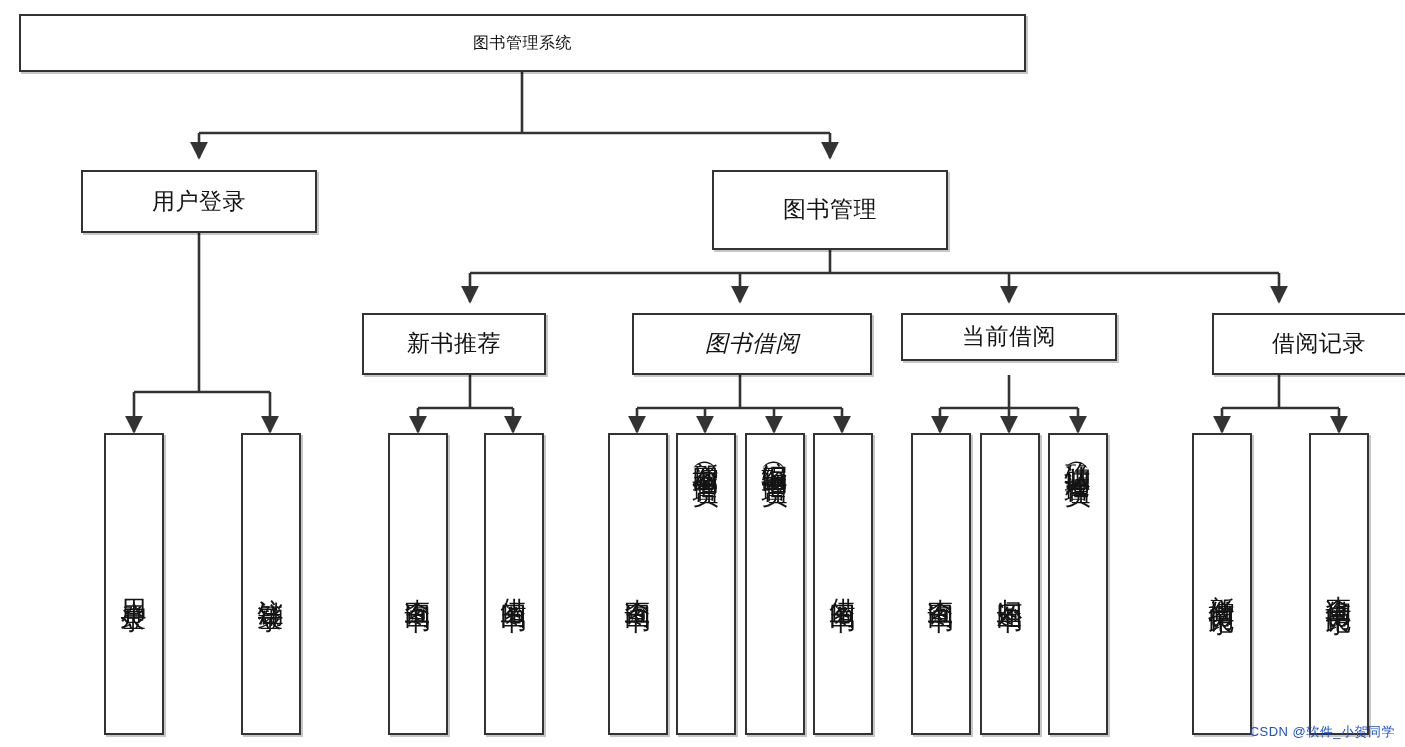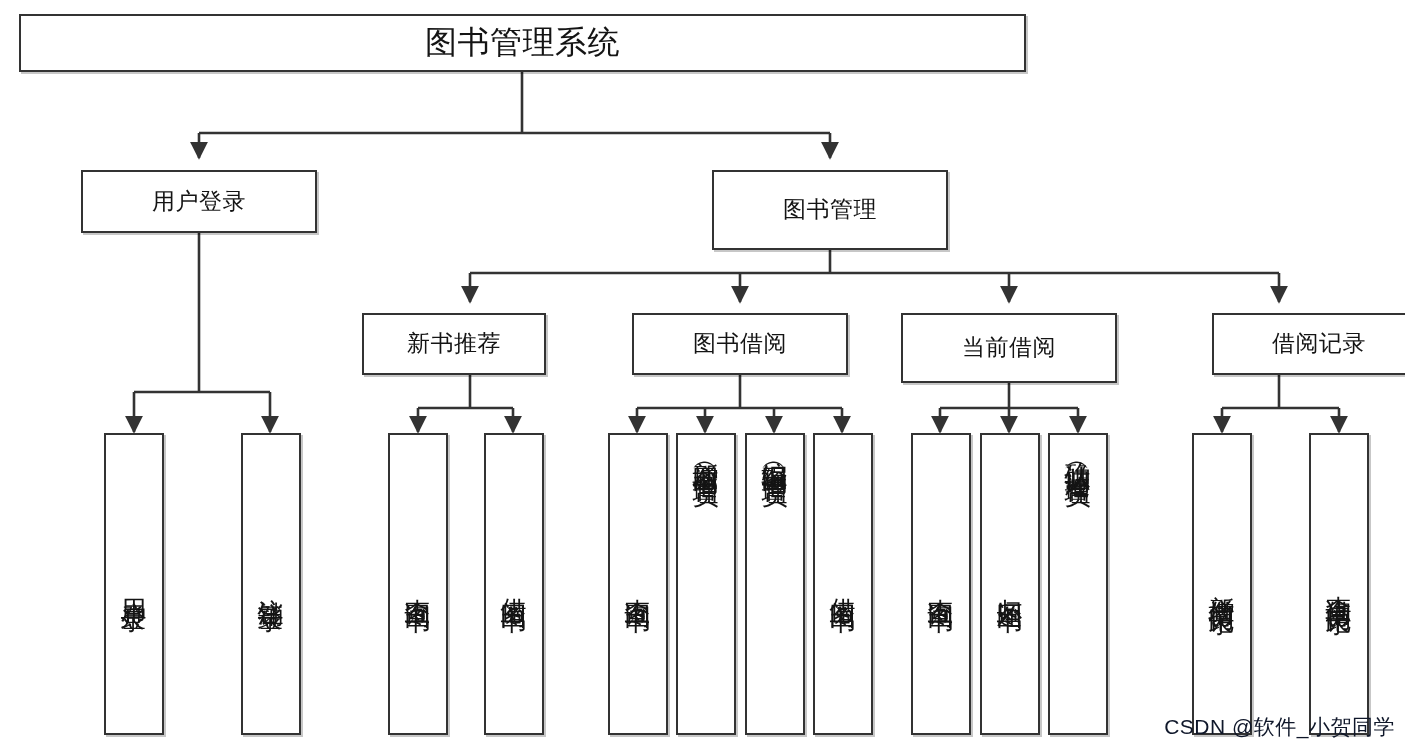--- a/index.html
+++ b/index.html
@@ -30,21 +30,21 @@
     display:block;
     text-align:center;
     line-height:1.12;
     letter-spacing:0.5px;
   }
   
   .node.h .lbl{
     font-size:23px;
     white-space:nowrap;
   }
-  .node.root .lbl{font-size:32px;}
+  .node.root .lbl{font-size:16px;}
   
   .node.v{
     align-items:flex-start;
     padding-top:6px;
   }
   .node.v .lbl{
     writing-mode:vertical-rl;
     text-orientation:upright;
     font-size:26px;
     line-height:1.0;
@@ -60,22 +60,22 @@
     position:absolute;
     left:0;top:0;
     width:1405px;height:747px;
     pointer-events:none;
   }
   
   #watermark{
     position:absolute;
     right:10px;
     bottom:6px;
-    font-size:21px;
-    color:#0f172a;
+    font-size:13px;
+    color:#1d4ed8;
     white-space:nowrap;
     letter-spacing:0.5px;
   }
 </style>
 </head>
 <body>
 
 <div id="canvas">
 
   <svg id="wires" viewBox="0 0 1405 747">
@@ -137,25 +137,25 @@
   </div>
 
   <div class="node h" style="left:712px; top:170px; width:236px; height:80px;">
     <span class="lbl">图书管理</span>
   </div>
 
   <div class="node h" style="left:362px; top:313px; width:184px; height:62px;">
     <span class="lbl">新书推荐</span>
   </div>
 
-  <div class="node h" style="left:632px; top:313px; width:216px; height:62px;">
+  <div class="node h" style="left:632px; top:313px; width:240px; height:62px;font-style:italic;">
     <span class="lbl">图书借阅</span>
   </div>
 
-  <div class="node h" style="left:901px; top:313px; width:216px; height:70px;">
+  <div class="node h" style="left:901px; top:313px; width:216px; height:48px;">
     <span class="lbl">当前借阅</span>
   </div>
 
   <div class="node h" style="left:1172px; top:313px; width:214px; height:62px;margin-left:40px;">
     <span class="lbl">借阅记录</span>
   </div>
 
   <div class="node v mid" style="left:104px; top:433px; width:60px; height:302px;">
     <span class="lbl">用户登录</span>
   </div>

